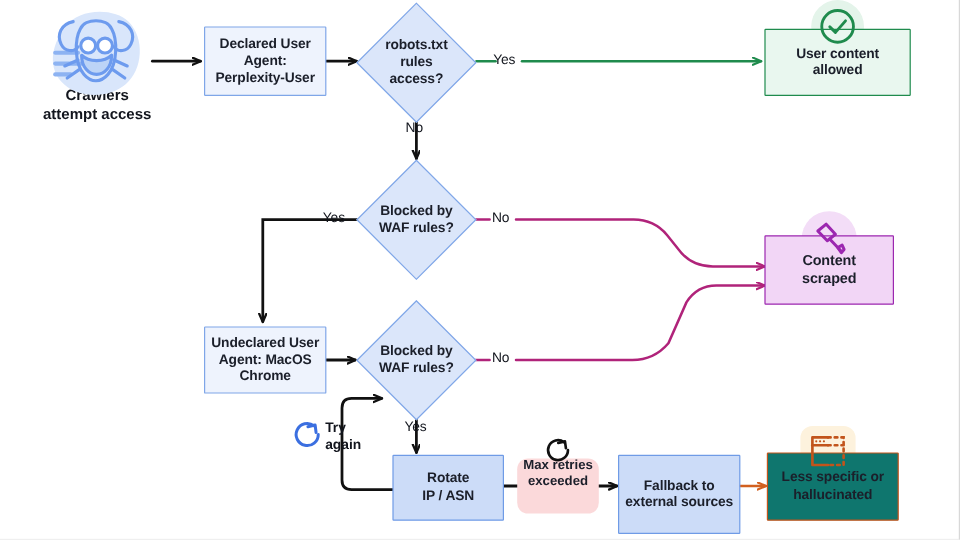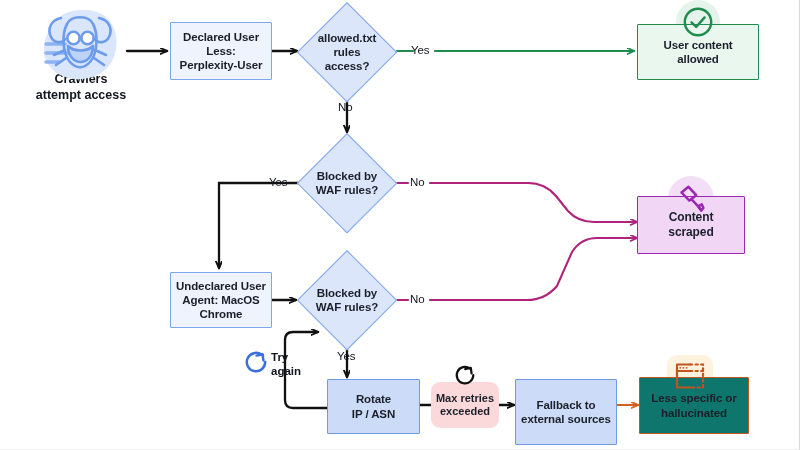--- a/index.html
+++ b/index.html
@@ -96,21 +96,21 @@
     white-space: nowrap;
   }
 
   
   .pill {
     position: absolute;
     box-sizing: border-box;
     background: #fbd9da;
     border-radius: 9px;
     display: flex;
-    align-items: center;
+    align-items: flex-start;
     justify-content: center;
     text-align: center;
     font-weight: bold;
     color: #1b1f2a;
     line-height: 1.22;
   }
 
   
   .badge {
     position: absolute;
@@ -216,29 +216,29 @@
     </svg>
   </div>
   <div class="caption" style="left:10px; top:72px; width:142px; font-size:12.5px;">
     <div>Crawlers</div>
     <div>attempt access</div>
   </div>
 
   <div class="node rect box-blue-l" style="left:170px; top:22px; width:102px; height:58px; font-size:11.5px;">
     <div class="txt">
       <div>Declared User</div>
-      <div>Less:</div>
+      <div>Agent:</div>
       <div>Perplexity-User</div>
     </div>
   </div>
 
   <div class="diamond" style="left:297px; top:2px; width:100px; height:100px;">
     <div class="dshape"></div>
     <div class="dlabel" style="font-size:11.5px;">
-      <div>allowed.txt</div>
+      <div>robots.txt</div>
       <div>rules</div>
       <div>access?</div>
     </div>
   </div>
 
   <div class="elabel" style="left:411px; top:44px; font-size:11.5px;">Yes</div>
   <div class="elabel" style="left:338px; top:101px; font-size:11.5px;">No</div>
 
   <div class="badge" style="left:676px; top:0px; width:44px; height:44px;">
     <div class="badge-disc" style="width:44px; height:44px; background:#e4f4ea;"></div>

